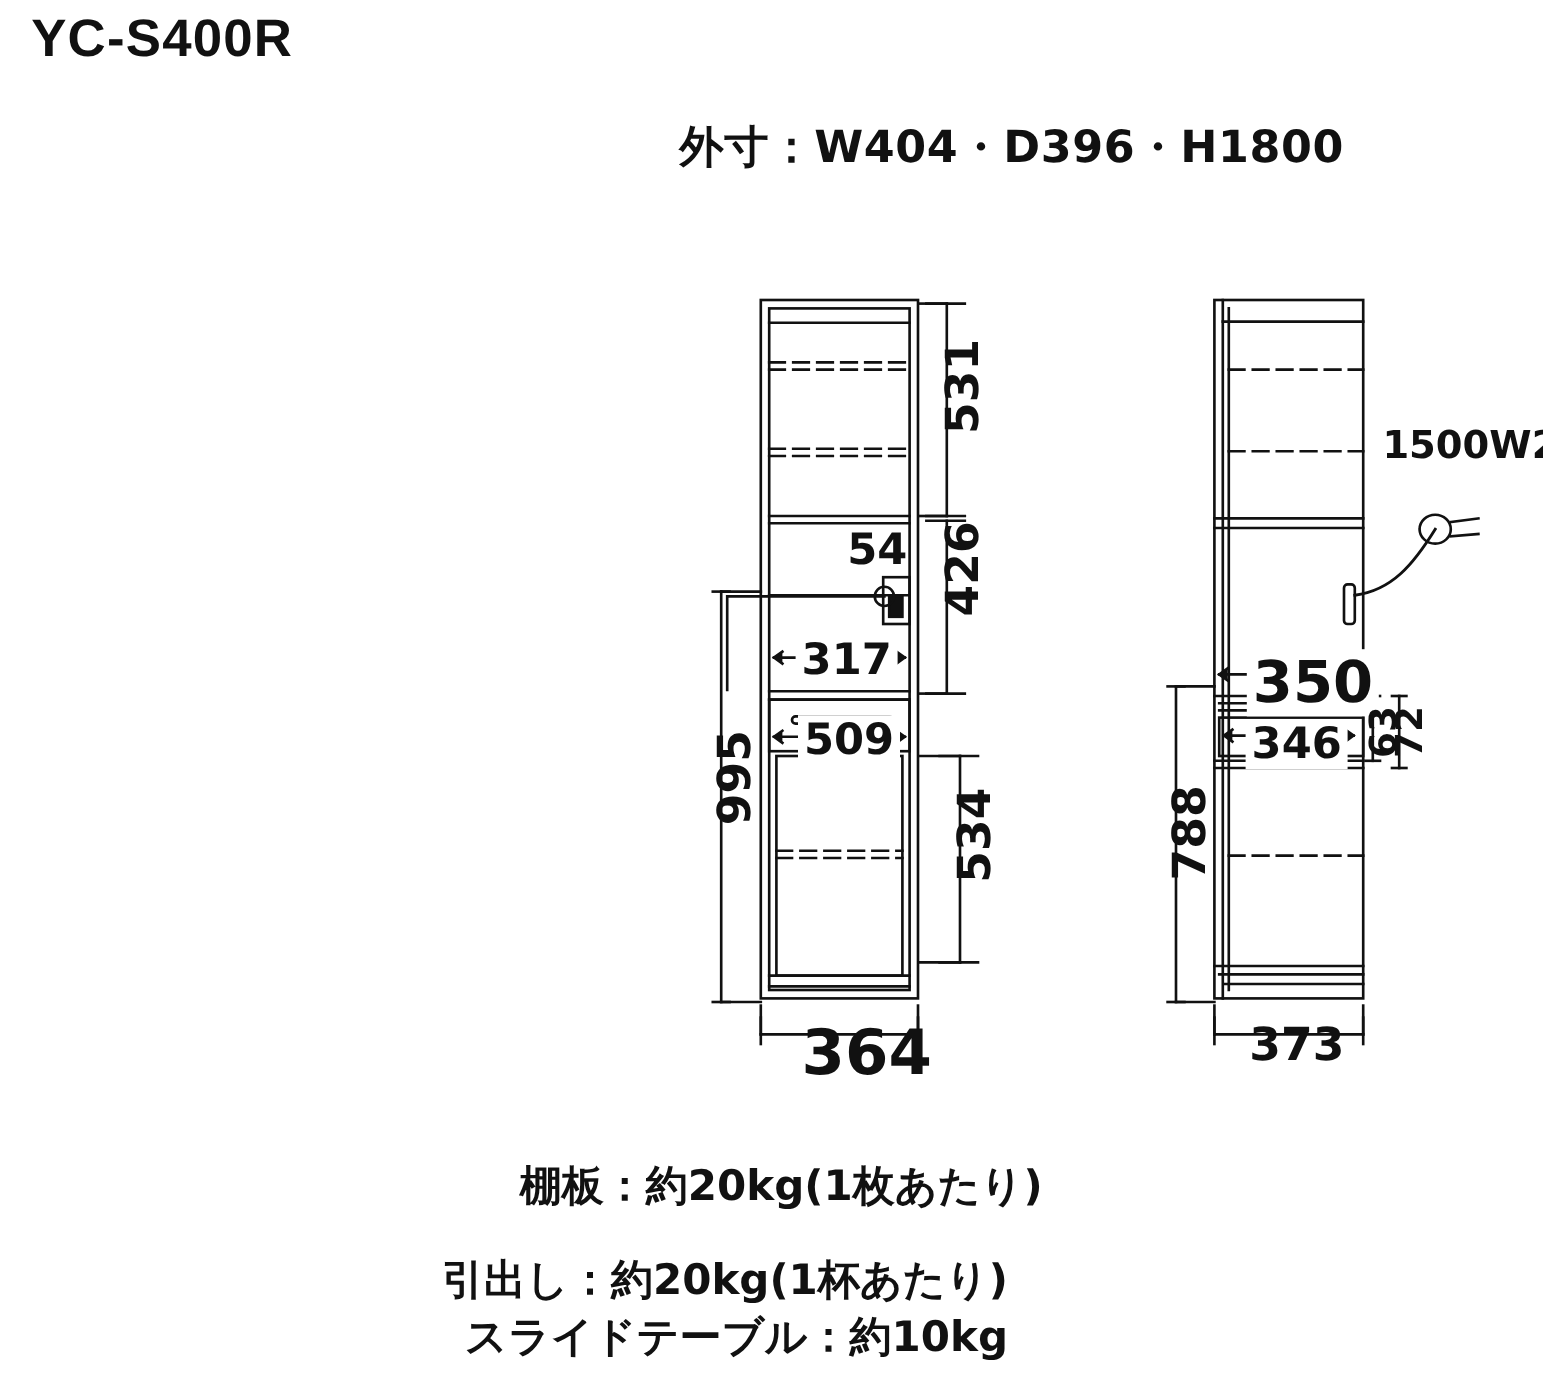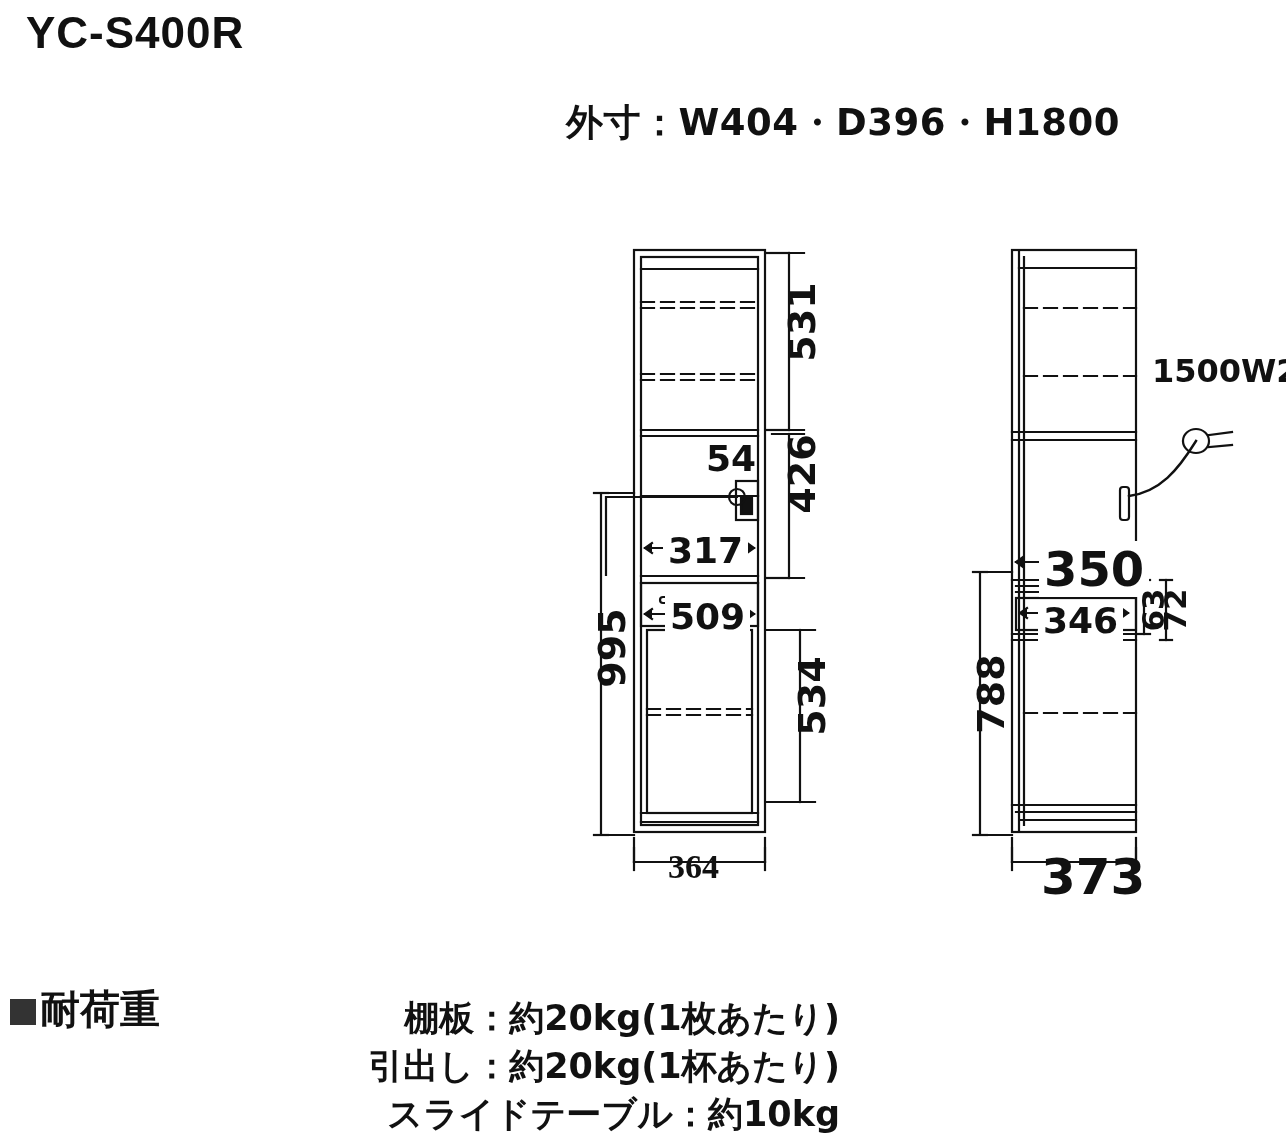--- a/index.html
+++ b/index.html
@@ -61,21 +61,21 @@
     white-space: nowrap;
   }
   .load-line {
     position: absolute;
     font-size: 35px;
     font-weight: 700;
     font-family: "DejaVu Sans", "Liberation Sans", sans-serif;
     white-space: nowrap;
     text-align: right;
   }
-  #load-l1 { left: 0px; top: 995px; width: 840px; }
+  #load-l1 { left: 0px; top: 965px; width: 840px; padding-left: 29px; }
   #load-l2 { left: 0px; top: 1043px; width: 840px; }
   #load-l3 { left: 0px; top: 1091px; width: 840px; }
 
   .dimtext {
     position: absolute;
     font-family: "DejaVu Sans", "Liberation Sans", sans-serif;
     font-weight: 700;
     color: #111;
     white-space: nowrap;
   }
@@ -250,37 +250,34 @@
   <div class="dimtext vtext" style="left:772px; top:674px; width:80px; font-size:38px; text-align:center;">534</div>
 
   <div class="dimtext vtext" style="left:572px; top:626px; width:80px; font-size:38px; text-align:center;">995</div>
 
   <div class="dimtext" style="left:663px; top:530px; font-size:36px; background:#fff; padding:0 5px;">317</div>
 
   <div class="dimtext" style="left:665px; top:596px; font-size:36px; background:#fff; padding:0 5px;">509</div>
 
   <div class="dimtext" style="left:706px; top:438px; font-size:36px;">54</div>
 
-  <div class="dimtext" style="left:668px; top:848px; font-size:34px;font-family:Liberation Serif, serif;">364</div>
+  <div class="dimtext" style="left:668px; top:848px; font-size:52px;">364</div>
 
   <div class="dimtext" style="left:1039px; top:541px; font-size:48px; background:#fff; padding:0 5px;">350</div>
 
   <div class="dimtext" style="left:1038px; top:600px; font-size:36px; background:#fff; padding:0 5px;">346</div>
 
   <div class="dimtext vtext" style="left:1122px; top:592px; width:62px; font-size:31px; text-align:center;">63</div>
 
   <div class="dimtext vtext" style="left:1144px; top:592px; width:62px; font-size:31px; text-align:center;">72</div>
 
   <div class="dimtext vtext" style="left:951px; top:672px; width:80px; font-size:38px; text-align:center;">788</div>
 
-  <div class="dimtext" style="left:1041px; top:848px; font-size:50px;">373</div>
+  <div class="dimtext" style="left:1041px; top:848px; font-size:38px;">373</div>
 
   <div class="dimtext" style="left:1152px; top:350px; font-size:32px; letter-spacing:0px;">1500W2口</div>
 
-  <div id="load-title" class="loadblock">
-    <span style="display:inline-block;width:26px;height:26px;background:#333;vertical-align:-2px;margin-right:4px;"></span><span>耐荷重</span>
-  </div>
 
   <div id="load-l1" class="load-line">棚板：約20kg(1枚あたり)</div>
   <div id="load-l2" class="load-line">引出し：約20kg(1杯あたり)</div>
   <div id="load-l3" class="load-line">スライドテーブル：約10kg</div>
 
 </div>
 
 </body></html>

